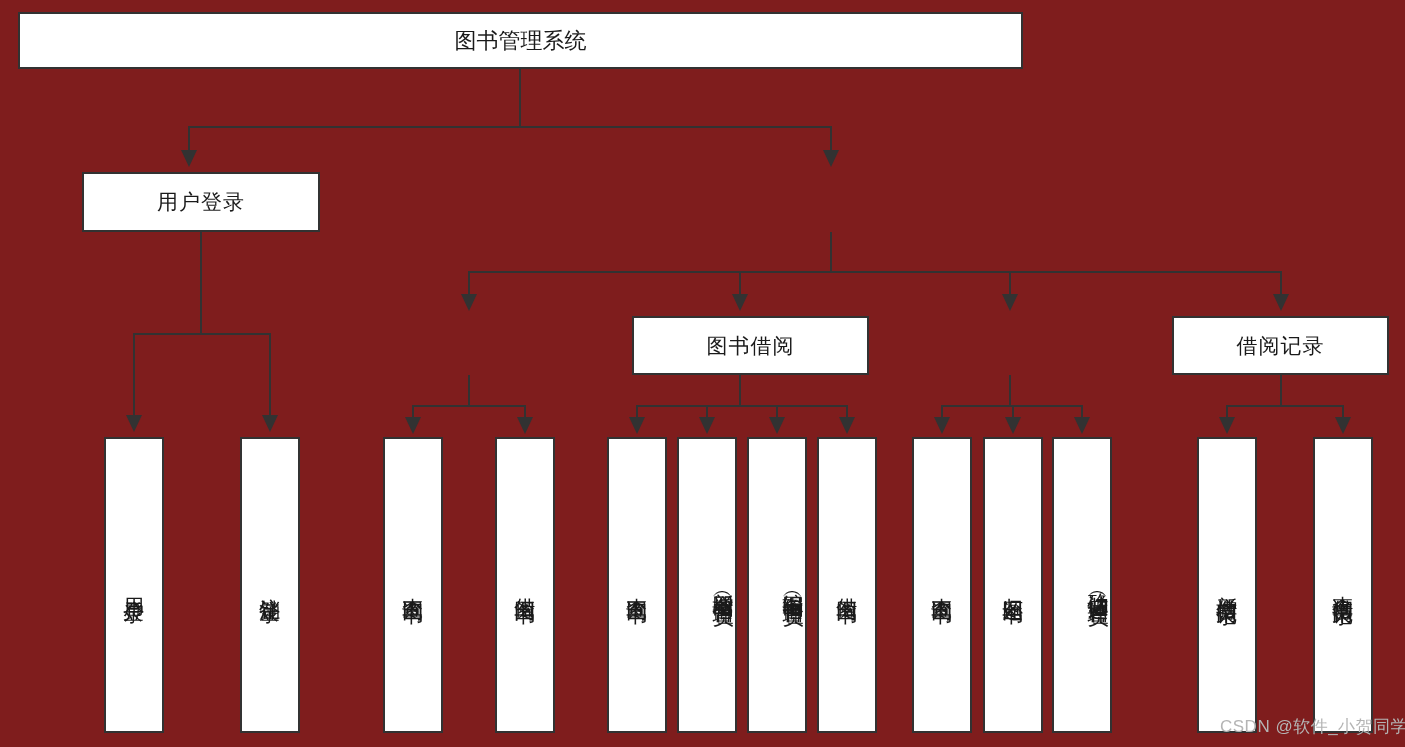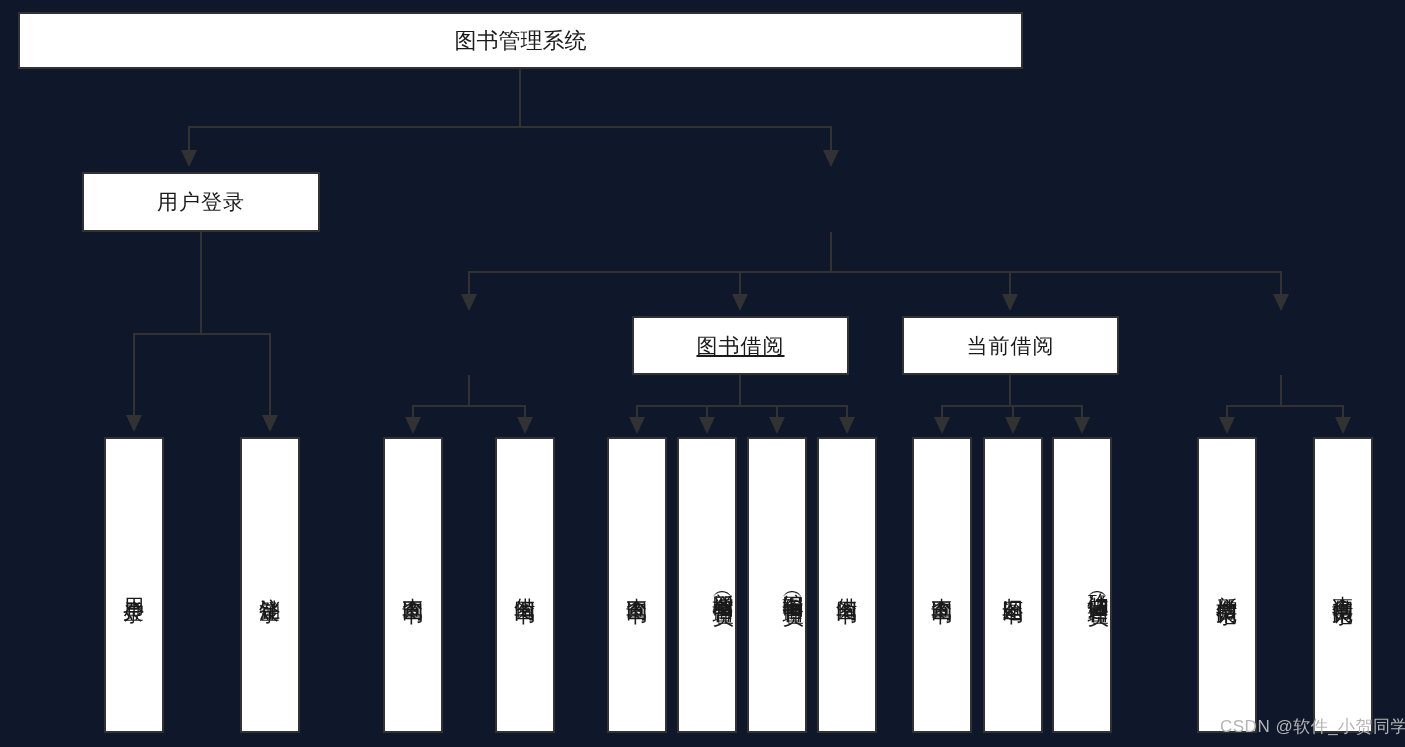--- a/index.html
+++ b/index.html
@@ -7,21 +7,21 @@
     padding: 0;
     background: #ffffff;
   }
   body {
     font-family: "Liberation Sans", "DejaVu Sans", sans-serif;
   }
   #canvas {
     position: relative;
     width: 1405px;
     height: 747px;
-    background: #0f172a;
+    background: #7f1d1d;
     overflow: hidden;
   }
   .node {
     position: absolute;
     box-sizing: border-box;
     border: 2px solid #323232;
     background: #ffffff;
     display: flex;
     align-items: center;
     justify-content: center;
@@ -113,25 +113,25 @@
   <div class="seg hseg" style="left:468px; top:271px; width:814px; height:2px;"></div>
   <div class="seg vseg" style="left:468px; top:271px; width:2px; height:25px;"></div>
   <div class="arrow" style="left:461px; top:294px;"></div>
   <div class="seg vseg" style="left:739px; top:271px; width:2px; height:25px;"></div>
   <div class="arrow" style="left:732px; top:294px;"></div>
   <div class="seg vseg" style="left:1009px; top:271px; width:2px; height:25px;"></div>
   <div class="arrow" style="left:1002px; top:294px;"></div>
   <div class="seg vseg" style="left:1280px; top:271px; width:2px; height:25px;"></div>
   <div class="arrow" style="left:1273px; top:294px;"></div>
 
-  <div class="node h" style="left:632px; top:316px; width:217px; height:59px;text-decoration:underline;">
+  <div class="node h" style="left:632px; top:316px; width:237px; height:59px;">
     <span>图书借阅</span>
   </div>
-  <div class="node h" style="left:902px; top:316px; width:217px; height:59px;">
-    <span>当前借阅</span>
+  <div class="node h" style="left:1172px; top:316px; width:217px; height:59px;">
+    <span>借阅记录</span>
   </div>
 
   <div class="seg vseg" style="left:468px; top:375px; width:2px; height:31px;"></div>
   <div class="seg hseg" style="left:412px; top:405px; width:114px; height:2px;"></div>
   <div class="seg vseg" style="left:412px; top:405px; width:2px; height:14px;"></div>
   <div class="arrow" style="left:405px; top:417px;"></div>
   <div class="seg vseg" style="left:524px; top:405px; width:2px; height:14px;"></div>
   <div class="arrow" style="left:517px; top:417px;"></div>
 
   <div class="seg vseg" style="left:739px; top:375px; width:2px; height:31px;"></div>

